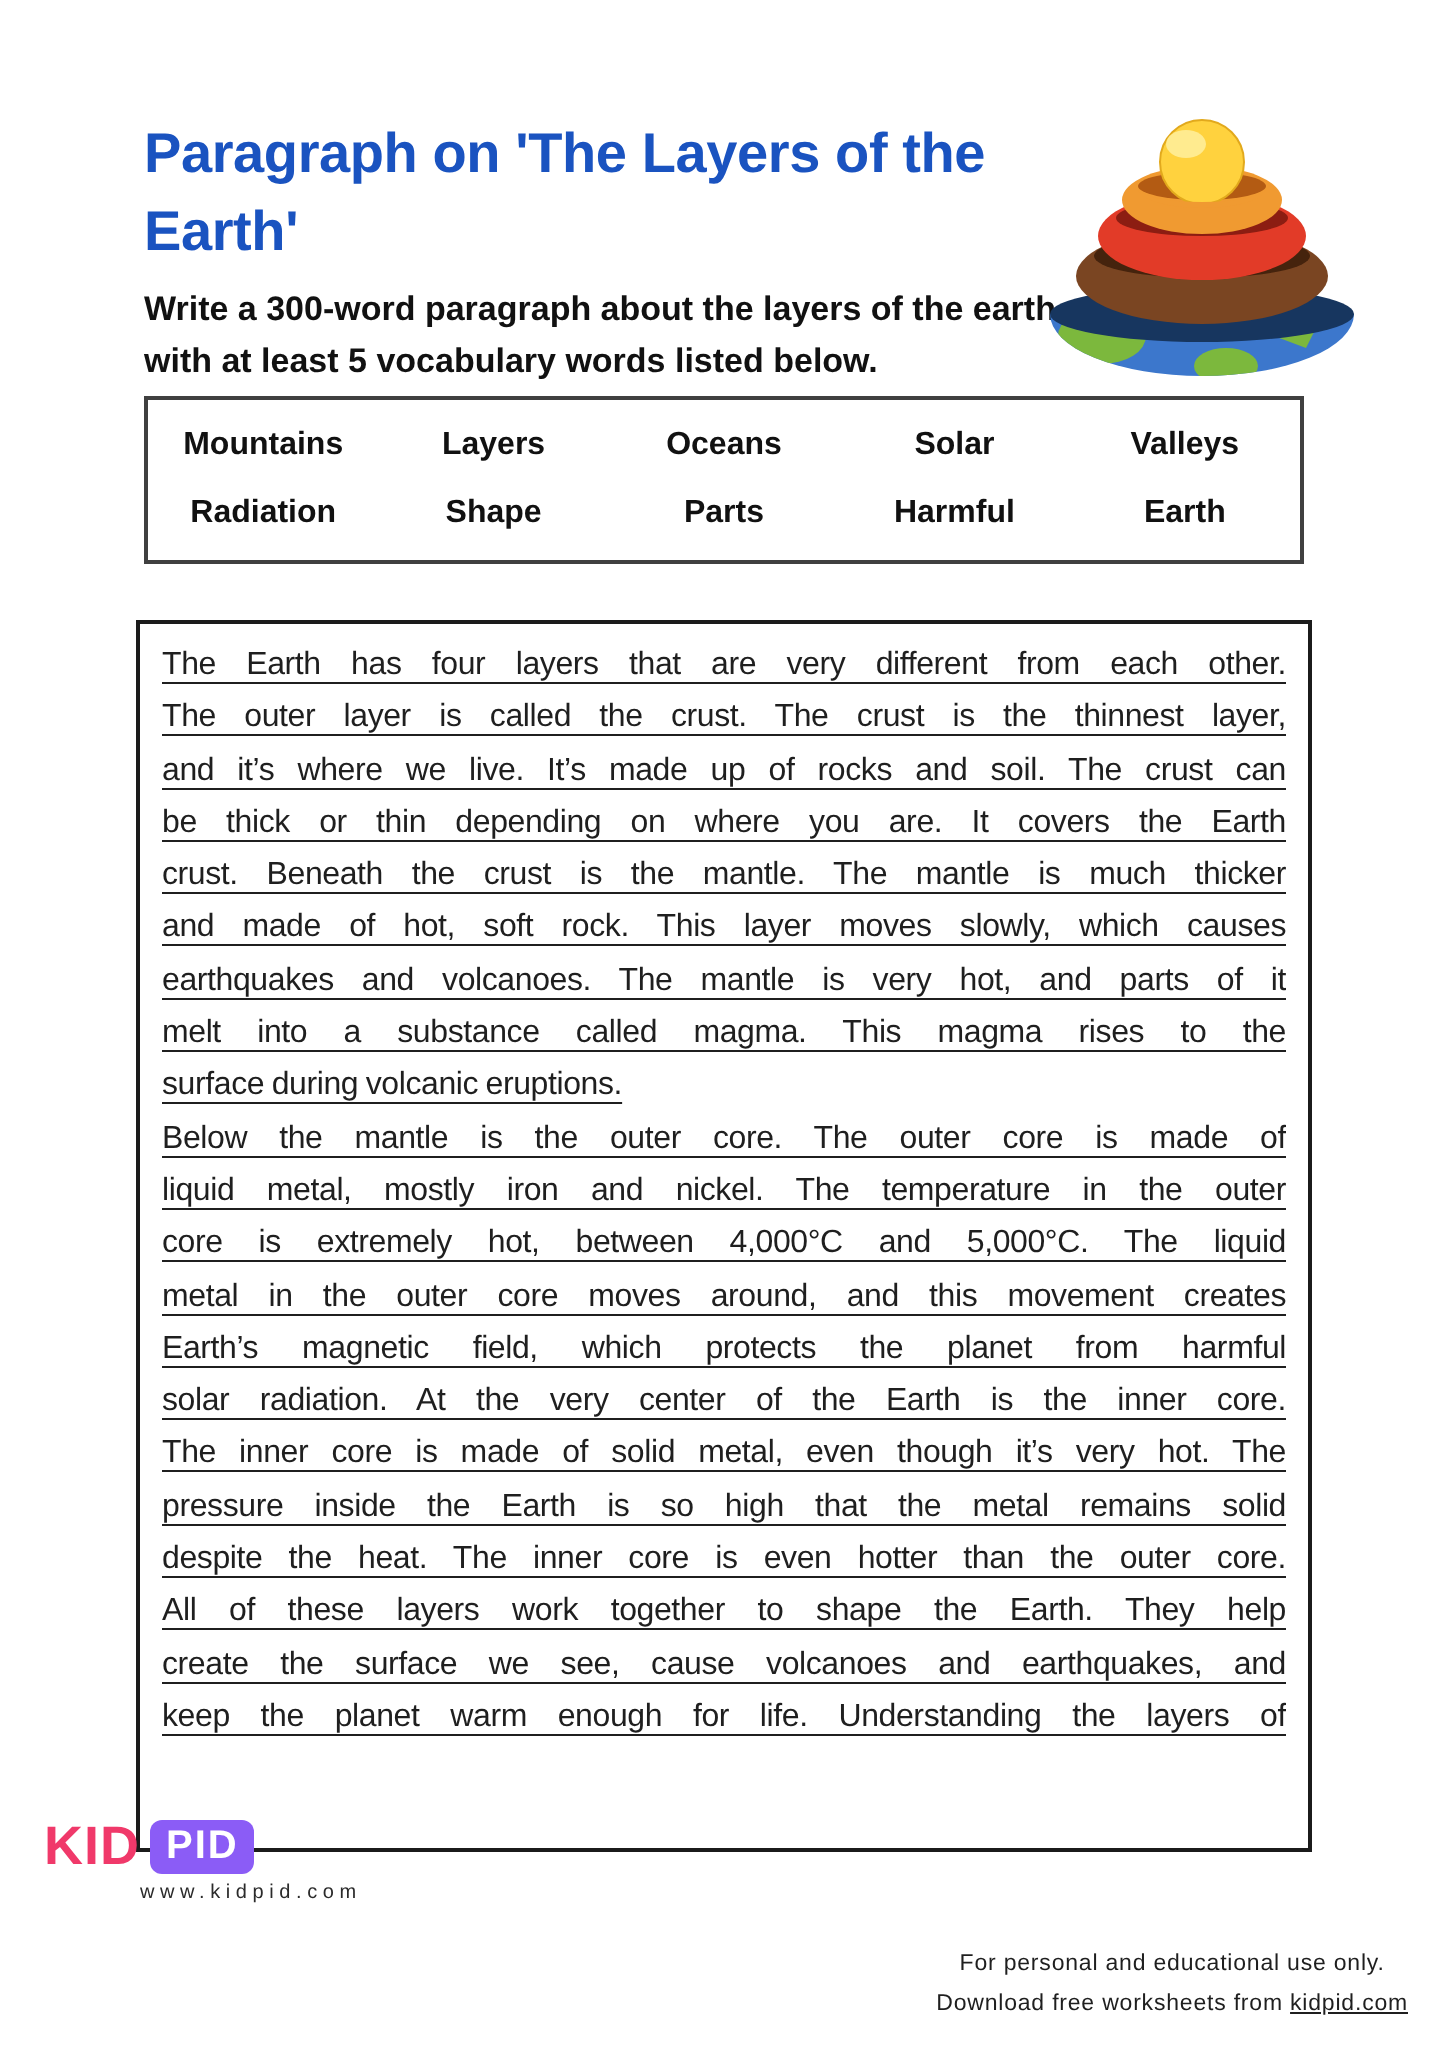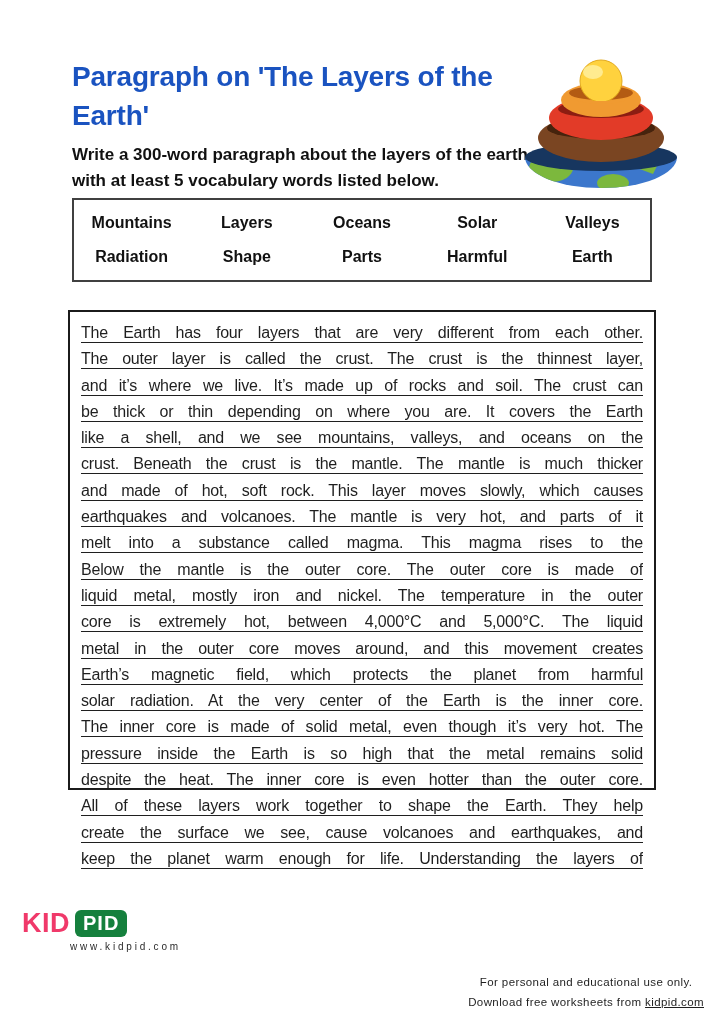--- a/index.html
+++ b/index.html
@@ -22,36 +22,36 @@
   
   .vocab-box{
     position:absolute;left:72px;top:198px;width:580px;height:84px;
     border:2px solid #404040;box-sizing:border-box;
     display:grid;grid-template-columns:repeat(5,1fr);grid-template-rows:1fr 1fr;
     align-items:center;justify-items:center;padding:6px 0;
   }
   .vocab-word{font-weight:700;font-size:16px;color:#111;}
   
   .essay-box{
-    position:absolute;left:68px;top:310px;width:588px;height:480px;
+    position:absolute;left:68px;top:310px;width:588px;height:616px;
     border:2px solid #1b1b1b;box-sizing:border-box;padding:8px 11px 0;
   }
   .essay-line{
     font-size:16px;line-height:26.3px;color:#1f1f1f;
     letter-spacing:-0.2px;word-spacing:-0.5px;
     text-decoration:underline;text-decoration-thickness:1.2px;text-underline-offset:4px;
     text-align:justify;text-align-last:justify;white-space:nowrap;overflow:hidden;
   }
   .essay-line.para-end{text-align-last:left;}
   
   .footer-logo{position:absolute;left:22px;top:910px;}
   .logo-row{display:flex;align-items:center;gap:5px;}
   .logo-kid{color:#f0396a;font-weight:800;font-size:27px;letter-spacing:0.5px;line-height:1;}
   .logo-pid{
-    background:#15803d;color:#ffffff;font-weight:800;font-size:20px;line-height:1;
+    background:#8b5cf6;color:#ffffff;font-weight:800;font-size:20px;line-height:1;
     padding:3px 8px 4px;border-radius:6px;letter-spacing:1px;
   }
   .logo-site{font-size:10px;letter-spacing:2.8px;color:#2b2b2b;margin-top:4px;margin-left:48px;}
   .footer-note{
     position:absolute;right:20px;top:972px;text-align:center;
     font-size:11.5px;line-height:1.75;letter-spacing:0.4px;color:#1f1f1f;
   }
   .footer-note a{color:#1f1f1f;text-decoration:underline;cursor:pointer;}
 </style>
 </head>
@@ -109,25 +109,25 @@
     <span class="vocab-word">Parts</span>
     <span class="vocab-word">Harmful</span>
     <span class="vocab-word">Earth</span>
   </div>
 
   <div class="essay-box">
     <div class="essay-line">The Earth has four layers that are very different from each other.</div>
     <div class="essay-line">The outer layer is called the crust. The crust is the thinnest layer,</div>
     <div class="essay-line">and it’s where we live. It’s made up of rocks and soil. The crust can</div>
     <div class="essay-line">be thick or thin depending on where you are. It covers the Earth</div>
-    <div class="essay-line">like a shell, and we see mountains, valleys, and oceans on the</div>
     <div class="essay-line">crust. Beneath the crust is the mantle. The mantle is much thicker</div>
     <div class="essay-line">and made of hot, soft rock. This layer moves slowly, which causes</div>
     <div class="essay-line">earthquakes and volcanoes. The mantle is very hot, and parts of it</div>
     <div class="essay-line">melt into a substance called magma. This magma rises to the</div>
+    <div class="essay-line para-end">surface during volcanic eruptions.</div>
     <div class="essay-line">Below the mantle is the outer core. The outer core is made of</div>
     <div class="essay-line">liquid metal, mostly iron and nickel. The temperature in the outer</div>
     <div class="essay-line">core is extremely hot, between 4,000°C and 5,000°C. The liquid</div>
     <div class="essay-line">metal in the outer core moves around, and this movement creates</div>
     <div class="essay-line">Earth’s magnetic field, which protects the planet from harmful</div>
     <div class="essay-line">solar radiation. At the very center of the Earth is the inner core.</div>
     <div class="essay-line">The inner core is made of solid metal, even though it’s very hot. The</div>
     <div class="essay-line">pressure inside the Earth is so high that the metal remains solid</div>
     <div class="essay-line">despite the heat. The inner core is even hotter than the outer core.</div>
     <div class="essay-line">All of these layers work together to shape the Earth. They help</div>

